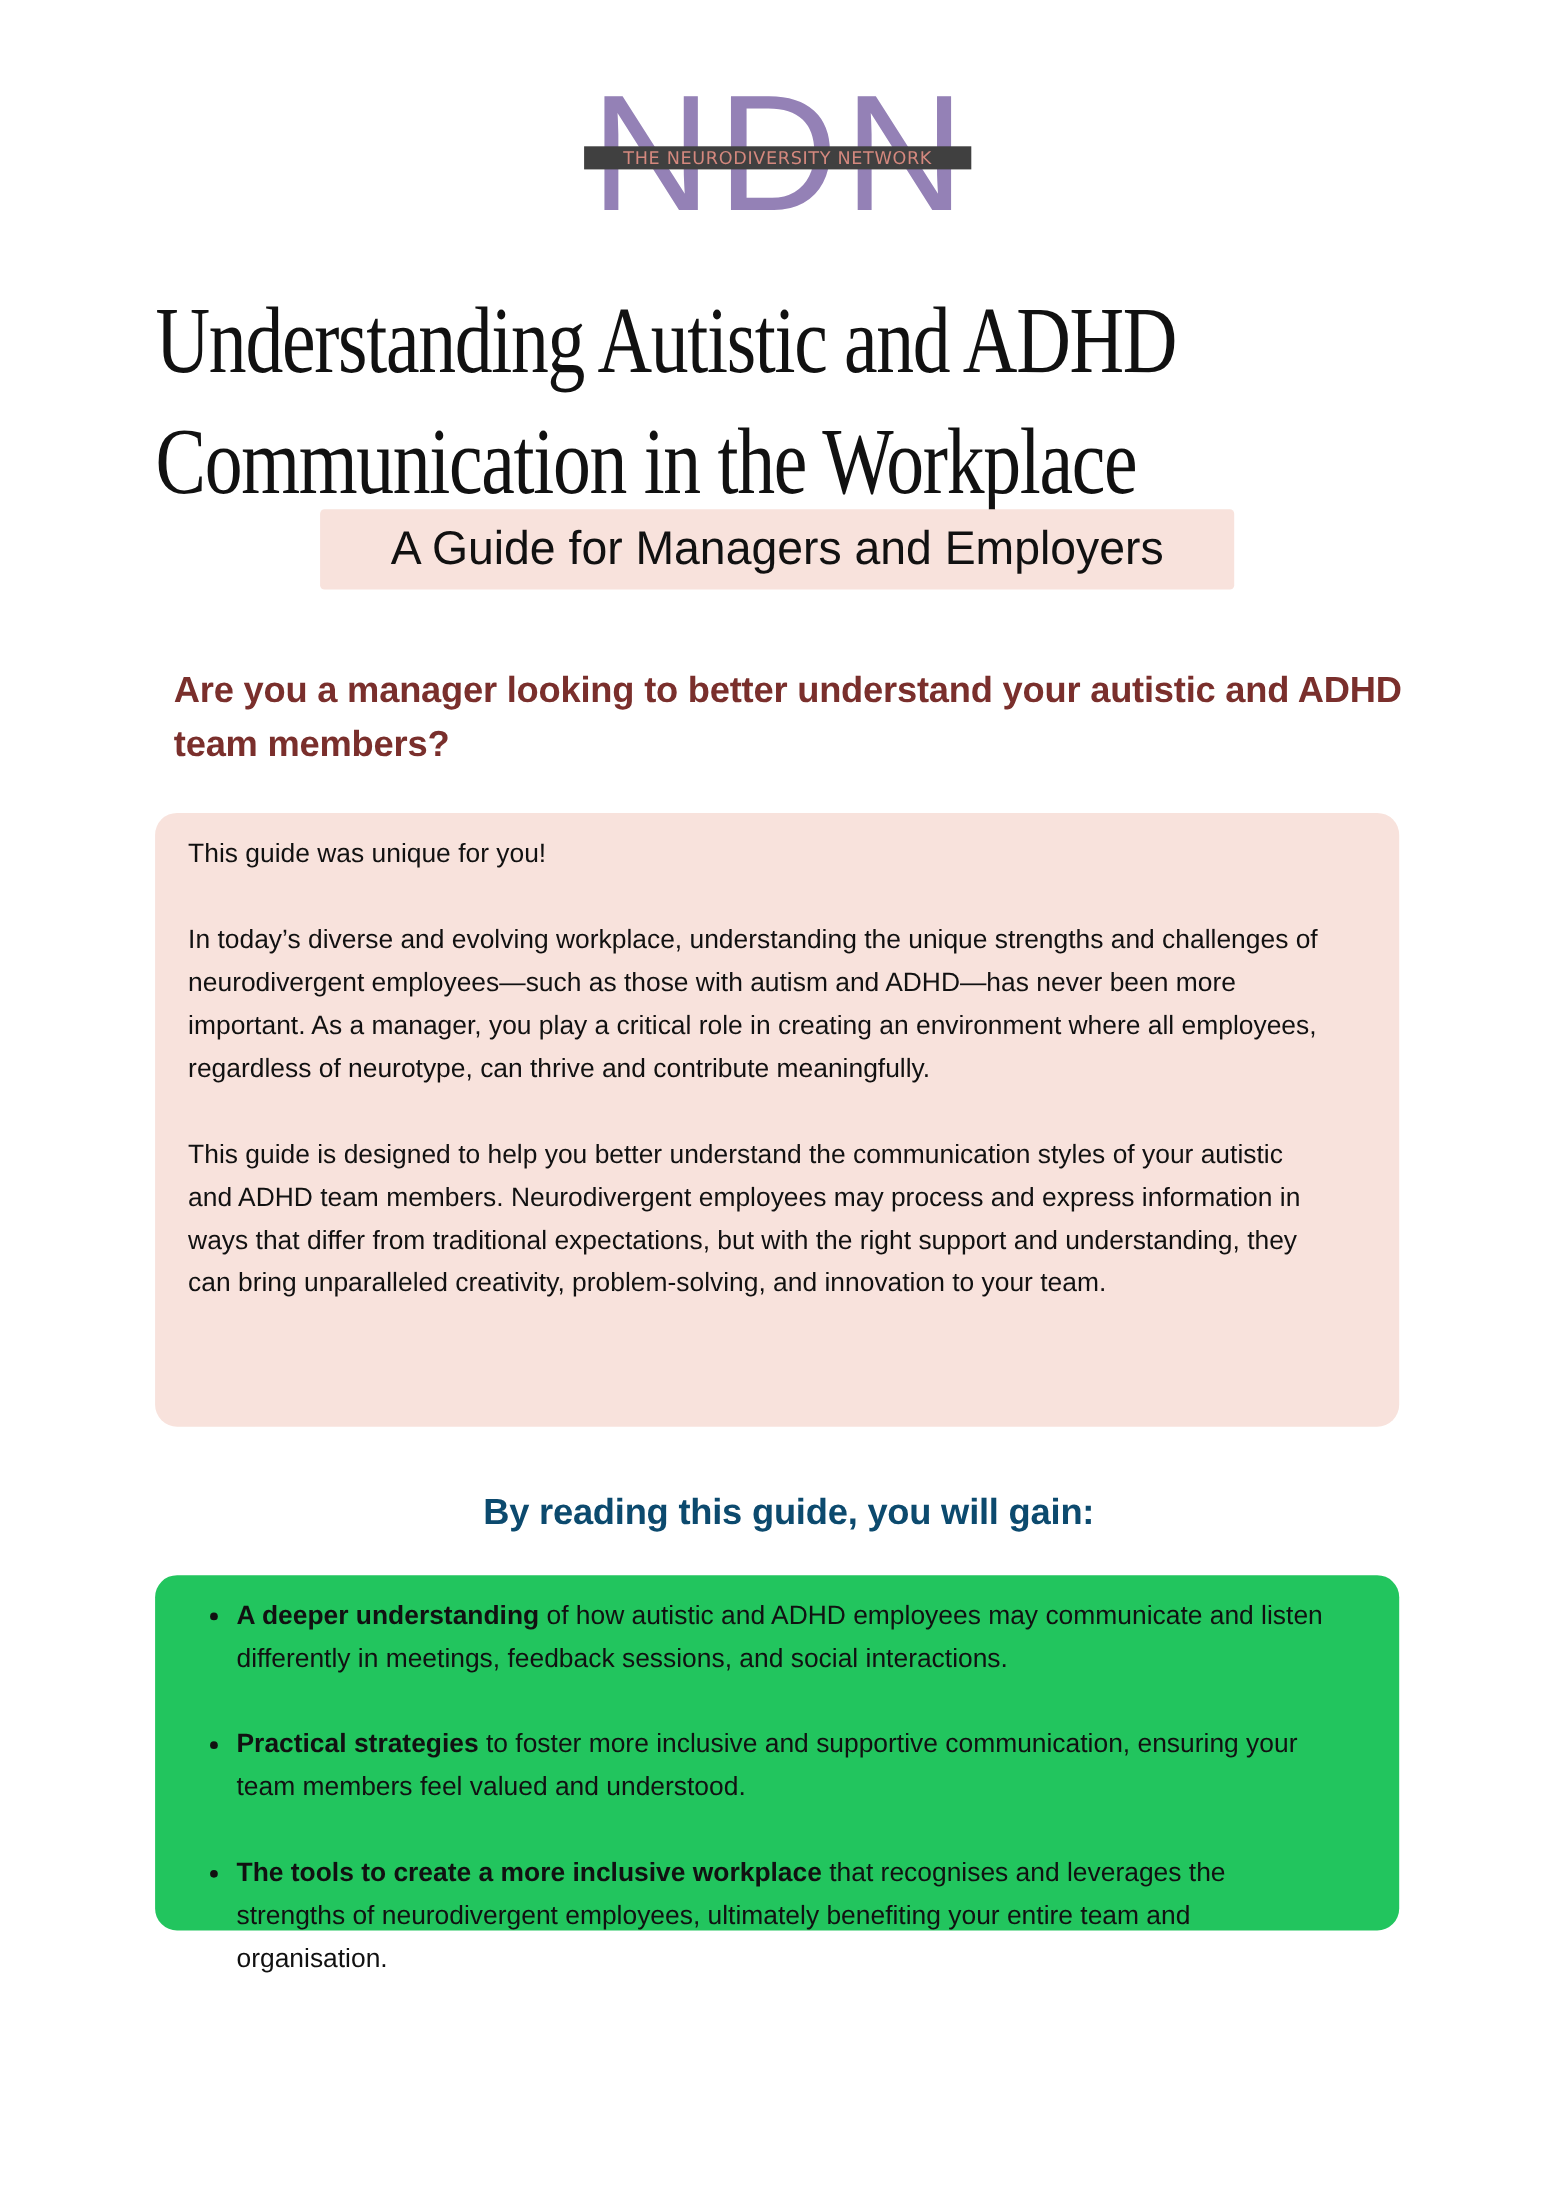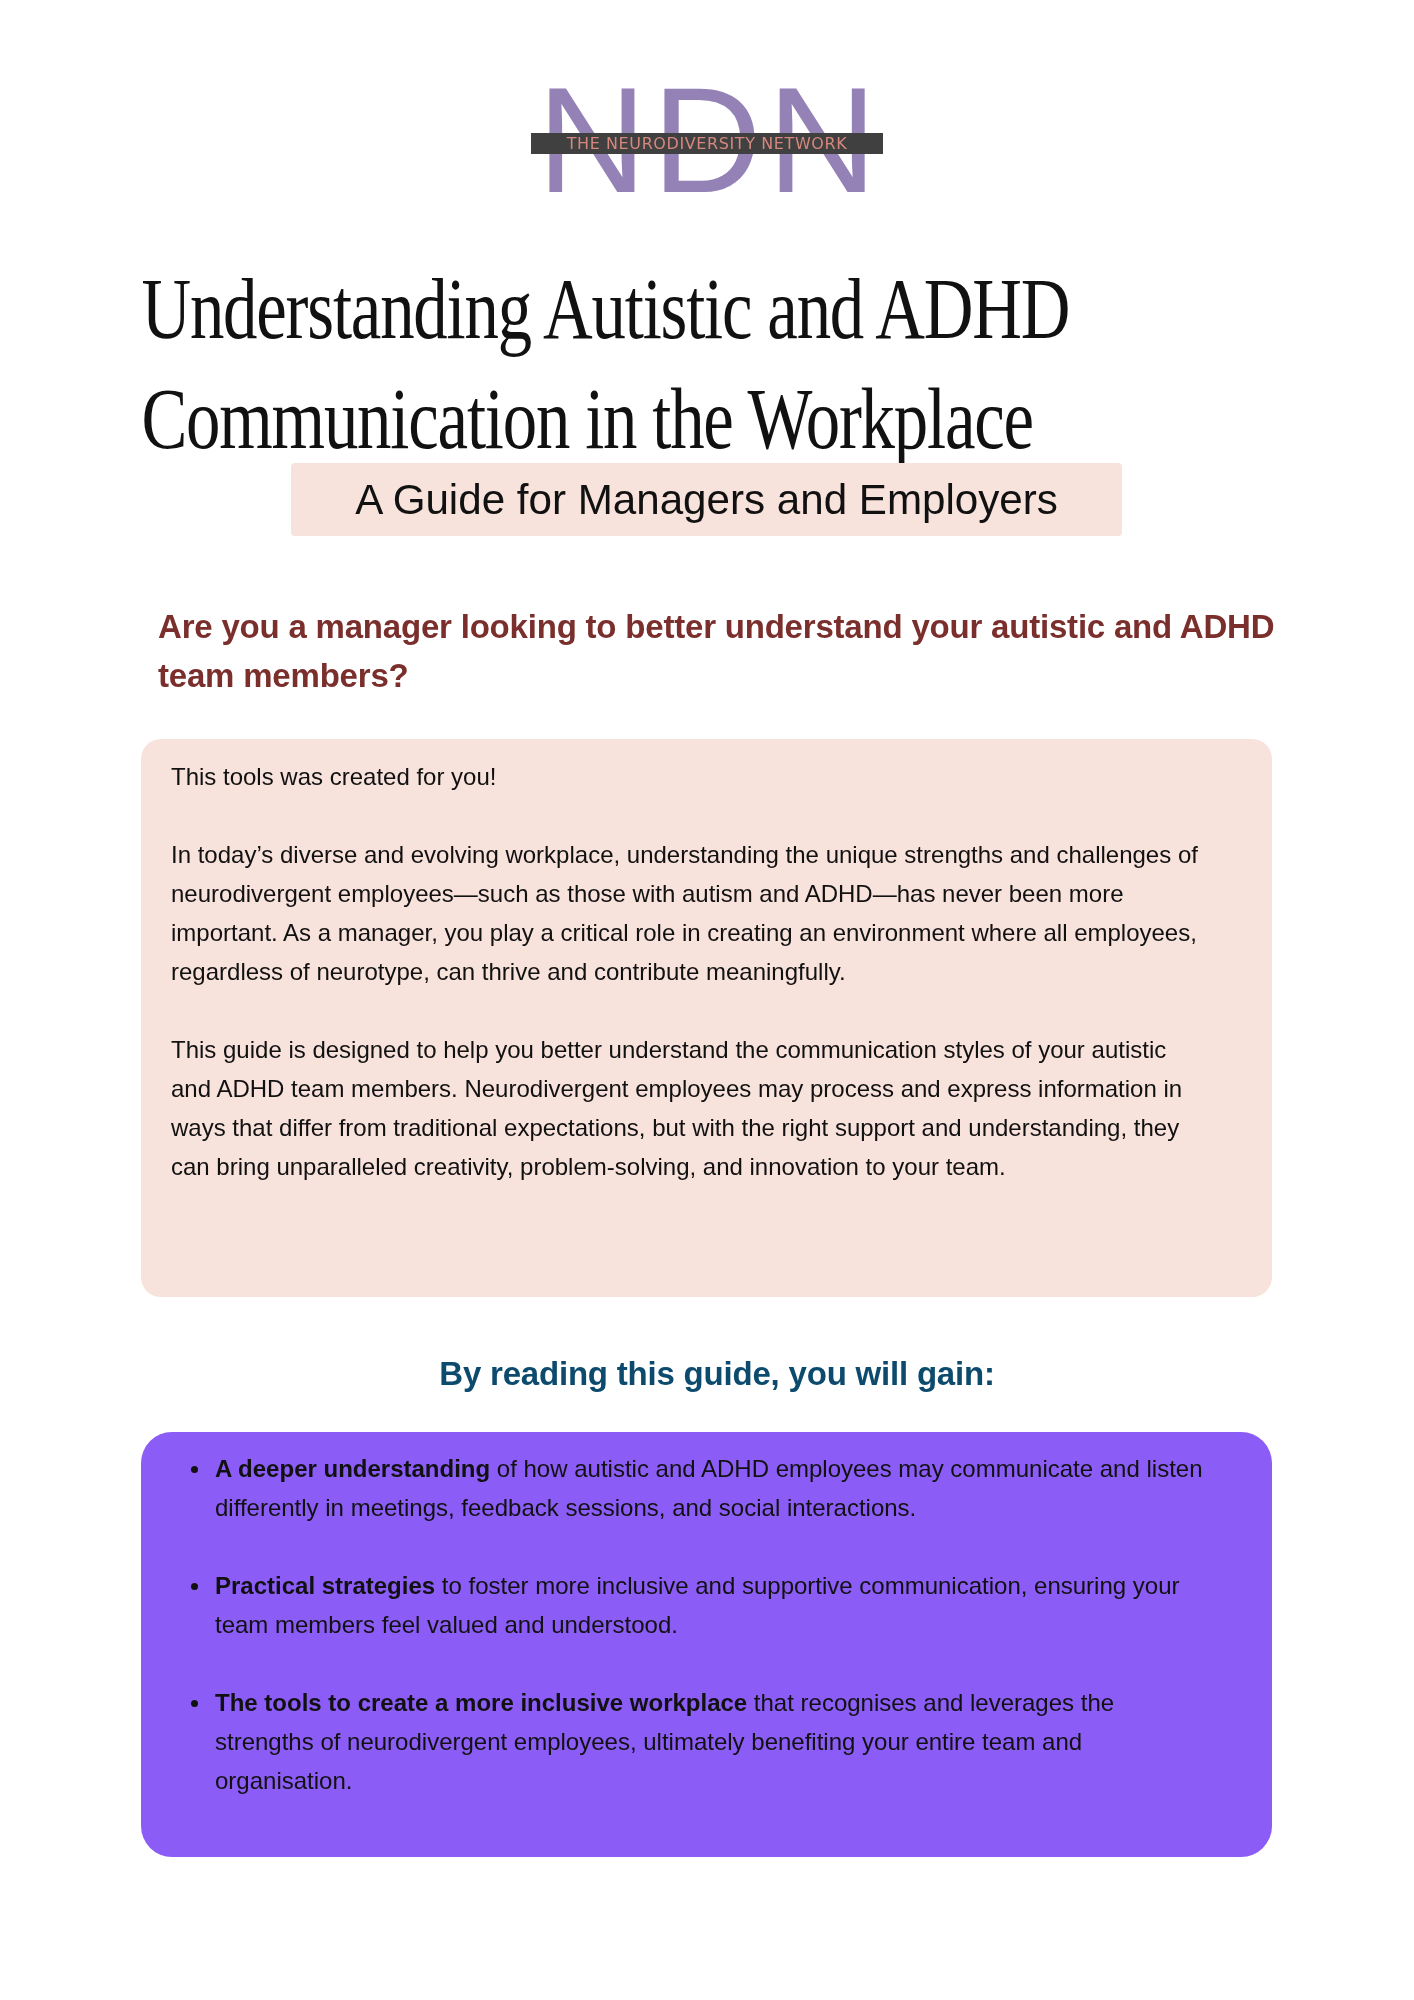--- a/index.html
+++ b/index.html
@@ -144,24 +144,23 @@
       box-sizing: border-box;
     }
     .box-intro {
       top: 739px;
       height: 558px;
       background: #f8e2dc;
       padding: 18px 60px 0 30px;
     }
     .box-gain {
       top: 1432px;
-      height: 425px;
-      background: #8b5cf6;
+      height: 323px;
+      background: #22c55e;
       padding: 17px 60px 0 0;
-      border-radius: 31px;
     }
 
     .para {
       margin: 0;
       font-size: 24px;
       line-height: 39px;
       color: #111111;
     }
     .para + .para {
       margin-top: 39px;
@@ -214,21 +213,21 @@
   <span class="title-line">Communication in the Workplace</span>
 </h1>
 
 <div class="subtitle-pill">
   <span class="subtitle-text">A Guide for Managers and Employers</span>
 </div>
 
 <h2 class="section-heading heading-intro">Are you a manager looking to better understand your autistic and ADHD team members?</h2>
 
 <div class="box box-intro">
-  <p class="para">This tools was created for you!</p>
+  <p class="para">This guide was unique for you!</p>
   <p class="para">In today’s diverse and evolving workplace, understanding the unique strengths and challenges of neurodivergent employees—such as those with autism and ADHD—has never been more important. As a manager, you play a critical role in creating an environment where all employees, regardless of neurotype, can thrive and contribute meaningfully.</p>
   <p class="para">This guide is designed to help you better understand the communication styles of your autistic and ADHD team members. Neurodivergent employees may process and express information in ways that differ from traditional expectations, but with the right support and understanding, they can bring unparalleled creativity, problem-solving, and innovation to your team.</p>
 </div>
 
 <h2 class="section-heading heading-gain">By reading this guide, you will gain:</h2>
 
 <div class="box box-gain">
   <ul class="gain-list">
     <li class="gain-item">
       <span class="bullet"></span>

